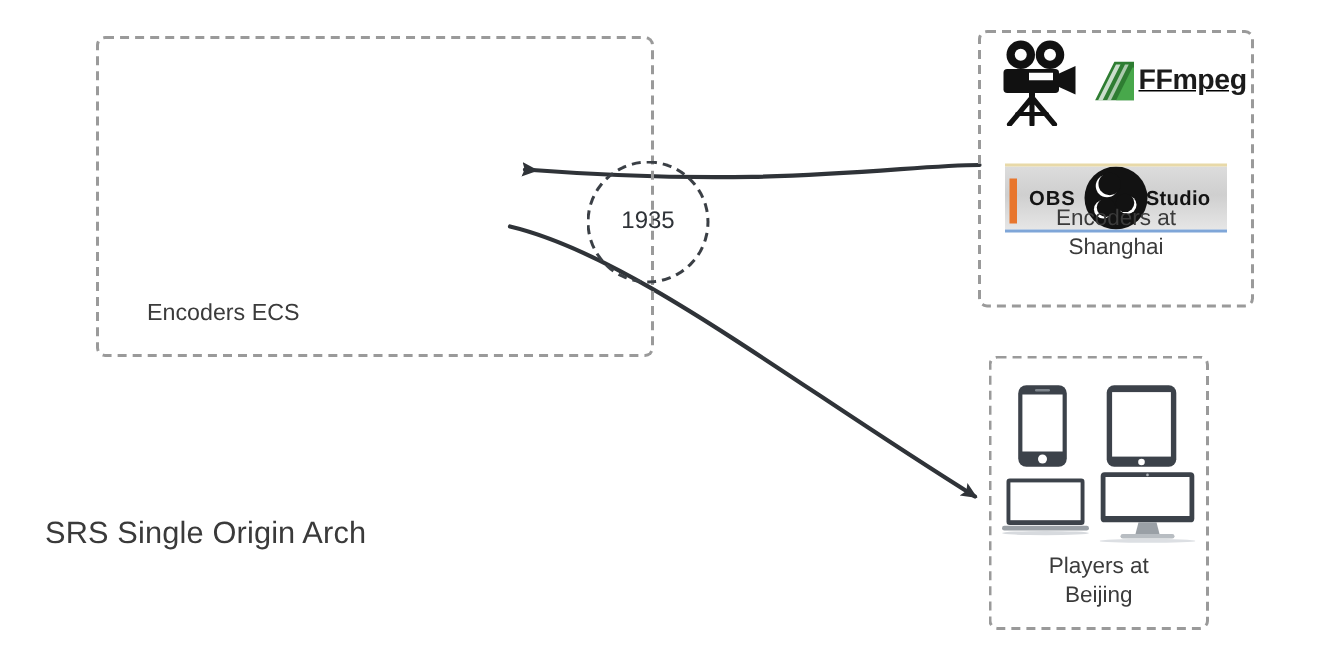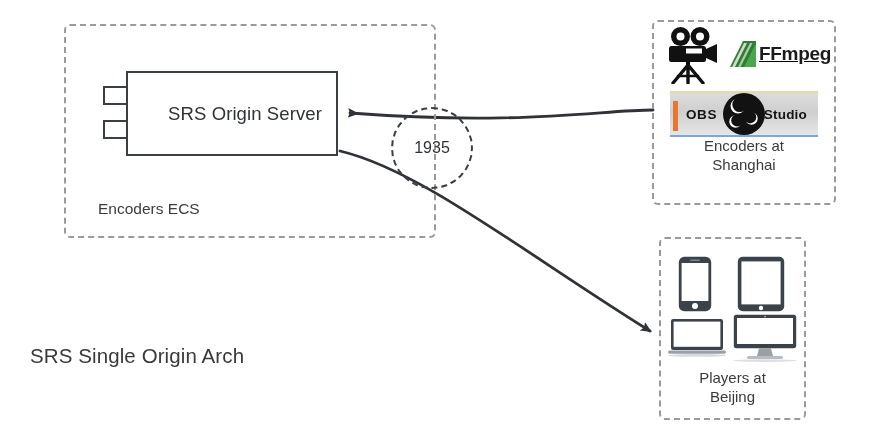--- a/index.html
+++ b/index.html
@@ -116,21 +116,21 @@
 
   
   #camera-icon  { position: absolute; left: 666px; top: 26px;  width: 56px; height: 58px; }
   #ffmpeg-logo  { position: absolute; left: 730px; top: 39px;  width: 96px; height: 30px;
                   display: flex; align-items: center; gap: 3px; text-decoration: underline; }
   #ffmpeg-mark  { width: 26px; height: 26px; flex: none; }
   #ffmpeg-word  { font-size: 19px; font-weight: bold; color: #1b1b1b; letter-spacing: -.3px; }
 
   #obs-banner {
     position: absolute;
-    left: 670px; top: 91px;
+    left: 670px; top: 109px;
     width: 148px; height: 46px;
     background: linear-gradient(180deg,#dcdcdc 0%,#cfcfcf 45%,#e6e6e6 100%);
     border-top: 2px solid #e8d9a8;
     border-bottom: 2px solid #7fa6d8;
     box-sizing: border-box;
     overflow: hidden;
     padding-left: 28px;
   }
   #obs-stripe {
     position: absolute;
@@ -189,26 +189,20 @@
       </marker>
     </defs>
 
     <path d="M 653,110 C 600,110 520,126 350,113" fill="none" stroke="#2f3338" stroke-width="2.8" stroke-linecap="round" marker-end="url(#arrow-left)"></path>
 
     <path d="M 340,151 C 420,170 520,250 650,331" fill="none" stroke="#2f3338" stroke-width="2.8" stroke-linecap="round" marker-end="url(#arrow-right)"></path>
   </svg>
 
   <div id="group-hangzhou" class="group-box"></div>
 
-  <div id="server-component">
-    <div id="server-tab-top" class="server-tab"></div>
-    <div id="server-tab-bottom" class="server-tab"></div>
-    <div id="server-body"></div>
-    <div id="server-label">SRS Origin Server</div>
-  </div>
 
   <div id="label-hangzhou" class="group-label">Encoders ECS</div>
 
   <div id="port-circle"></div>
   <div id="port-label">1935</div>
 
   <div id="group-encoders" class="group-box"></div>
 
   <svg id="camera-icon" viewBox="0 0 56 58" xmlns="http://www.w3.org/2000/svg">
     <circle cx="14.5" cy="10.5" r="9.5" fill="#111111"></circle>

